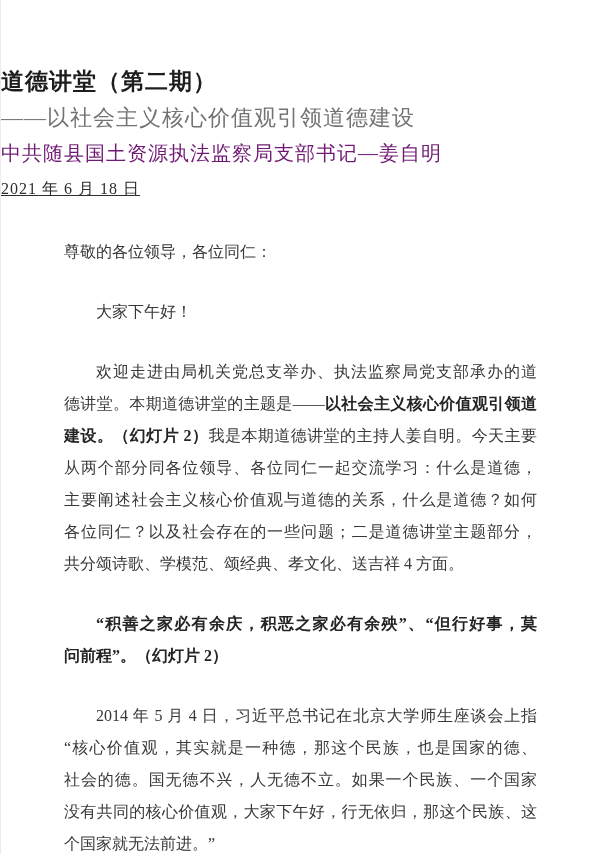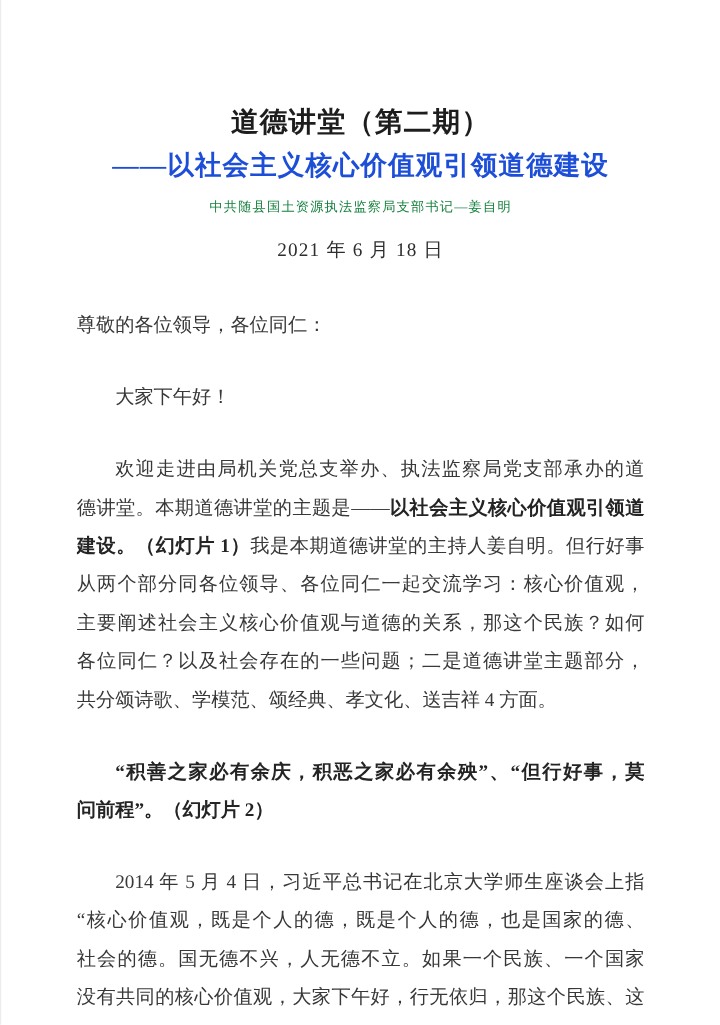--- a/index.html
+++ b/index.html
@@ -11,48 +11,49 @@
     position: relative;
     width: 600px;
     height: 854px;
     background: #ffffff;
     box-sizing: border-box;
     border-left: 1px solid #ececec;
     font-family: "Liberation Serif", "DejaVu Serif", serif;
     overflow: hidden;
   }
   .header {
-    text-align: center;
-    padding-top: 84px;
+    text-align: left;
+    padding-top: 64px;
   }
   .title1 {
     font-size: 23px;
     font-weight: bold;
     color: #1d1d1d;
     line-height: 36px;
     letter-spacing: 1px;
   }
   .title2 {
     font-size: 22px;
-    font-weight: bold;
-    color: #1d4ed8;
+    font-weight: normal;
+    color: #737373;
     line-height: 36px;
     letter-spacing: 1px;
   }
   .byline {
-    font-size: 11px;
-    color: #15803d;
+    font-size: 20px;
+    color: #701a75;
     line-height: 35px;
     letter-spacing: 1px;
   }
   .date {
     font-size: 16px;
     color: #2e2e2e;
     line-height: 35px;
     letter-spacing: 1px;
+    text-decoration: underline;
   }
   .content {
     margin: 30px 63px 0 63px;
   }
   .line {
     font-size: 16px;
     line-height: 32px;
     color: #383838;
     text-align: justify;
     text-align-last: justify;
@@ -81,26 +82,26 @@
     <div class="title1">道德讲堂（第二期）</div>
     <div class="title2">——以社会主义核心价值观引领道德建设</div>
     <div class="byline">中共随县国土资源执法监察局支部书记—姜自明</div>
     <div class="date">2021 年 6 月 18 日</div>
   </div>
   <div class="content">
       <div class="line last"><span>尊敬的各位领导，各位同仁：</span></div>
       <div class="line ind last"><span>大家下午好！</span></div>
       <div class="line ind"><span>欢迎走进由局机关党总支举办、执法监察局党支部承办的道</span></div>
       <div class="line"><span>德讲堂。本期道德讲堂的主题是——</span><span class="bold">以社会主义核心价值观引领道德</span></div>
-      <div class="line"><span class="bold">建设。（幻灯片 1）</span><span>我是本期道德讲堂的主持人姜自明。但行好事</span></div>
-      <div class="line"><span>从两个部分同各位领导、各位同仁一起交流学习：核心价值观，</span></div>
-      <div class="line"><span>主要阐述社会主义核心价值观与道德的关系，那这个民族？如何</span></div>
+      <div class="line"><span class="bold">建设。（幻灯片 2）</span><span>我是本期道德讲堂的主持人姜自明。今天主要</span></div>
+      <div class="line"><span>从两个部分同各位领导、各位同仁一起交流学习：什么是道德，</span></div>
+      <div class="line"><span>主要阐述社会主义核心价值观与道德的关系，什么是道德？如何</span></div>
       <div class="line"><span>各位同仁？以及社会存在的一些问题；二是道德讲堂主题部分，</span></div>
       <div class="line last"><span>共分颂诗歌、学模范、颂经典、孝文化、送吉祥 4 方面。</span></div>
       <div class="line ind"><span class="bold">“积善之家必有余庆，积恶之家必有余殃”、“但行好事，莫</span></div>
       <div class="line last"><span class="bold">问前程”。（幻灯片 2）</span></div>
       <div class="line ind"><span>2014 年 5 月 4 日，习近平总书记在北京大学师生座谈会上指出：</span></div>
-      <div class="line"><span>“核心价值观，既是个人的德，既是个人的德，也是国家的德、</span></div>
+      <div class="line"><span>“核心价值观，其实就是一种德，那这个民族，也是国家的德、</span></div>
       <div class="line"><span>社会的德。国无德不兴，人无德不立。如果一个民族、一个国家</span></div>
       <div class="line"><span>没有共同的核心价值观，大家下午好，行无依归，那这个民族、这</span></div>
       <div class="line last"><span>个国家就无法前进。”</span></div>
     </div>
 </div>
 
 </body></html>

